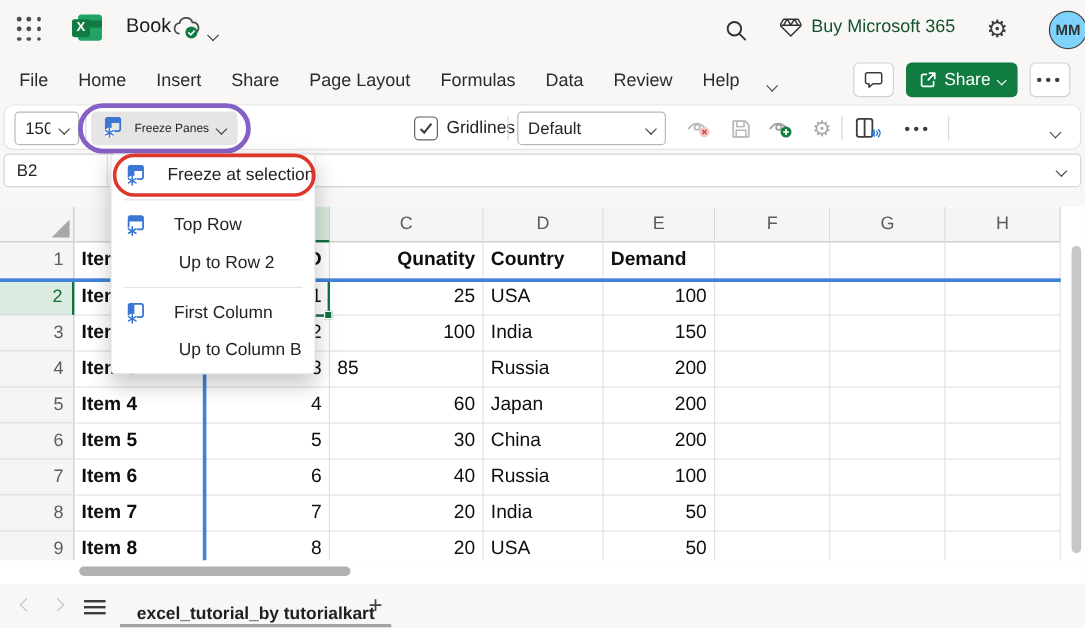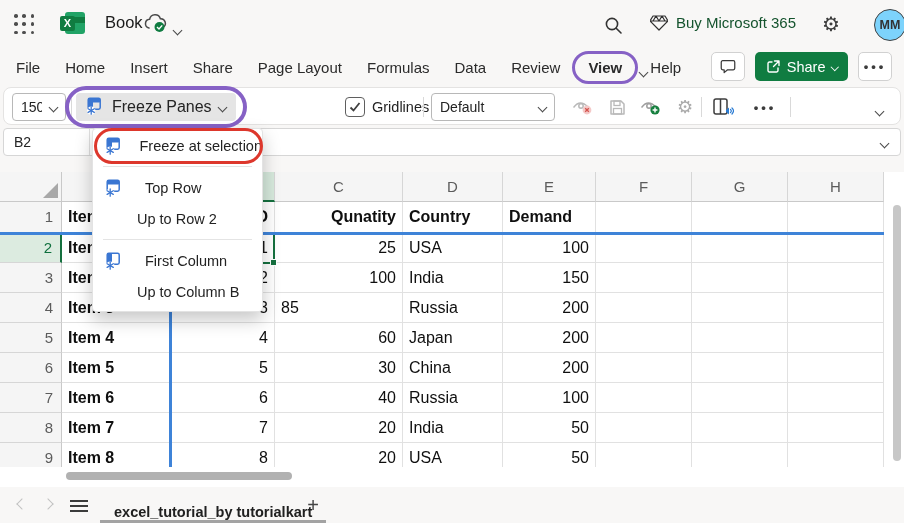--- a/index.html
+++ b/index.html
@@ -47,21 +47,21 @@
   .dots { letter-spacing:3px; font-size:13px; color:#3c3c3c; font-weight:bold; }
 
   
   #ribbon { position:absolute; top:87px; left:3px; width:898px; height:38px; background:#fff;
     border:1px solid #e4e3e2; border-radius:8px; }
   .rb-item { position:absolute; top:5px; height:28px; display:flex; align-items:center; }
   .combo { background:#fff; border:1px solid #b8b8b8; border-radius:4px; height:28px; display:flex;
     align-items:center; justify-content:space-between; padding:0 8px; font-size:14px; color:#242424; cursor:pointer; gap:8px; }
   .vdiv { position:absolute; top:9px; width:1px; height:20px; background:#d9d9d9; }
   .freeze-btn { position:absolute; left:72px; top:5px; height:28px; background:#e5e5e5; border-radius:4px;
-    display:flex; align-items:center; gap:7px; padding:0 10px; font-size:16px; cursor:pointer;justify-content:space-between; }
+    display:flex; align-items:center; gap:7px; padding:0 10px; font-size:10px; cursor:pointer;justify-content:space-between; }
   .freeze-ring { position:absolute; left:-11px; top:-7px; right:-11px; bottom:-7px;
     border:4px solid #8661c5; border-radius:22px; pointer-events:none; z-index:6; }
   .chk-group { display:flex; align-items:center; gap:7px; cursor:pointer; }
   .chk-box { width:20px; height:20px; border:1.5px solid #5f5f5f; border-radius:4px; background:#fff;
     display:flex; align-items:center; justify-content:center; }
   .chk-label { font-size:14.5px; color:#242424; }
   .rb-ic { width:26px; height:26px; display:flex; align-items:center; justify-content:center; cursor:pointer; }
   .gear-gray { font-size:18px; color:#ababab; }
 
   
@@ -112,21 +112,21 @@
     border-bottom:3px solid #a3a3a3; cursor:pointer; }
   .add-sheet { position:absolute; left:300px; top:5px; width:26px; height:26px; font-size:20px; color:#444;
     display:flex; align-items:center; justify-content:center; cursor:pointer; }
 
   
   #context-menu { position:absolute; left:92px; top:128px; width:171px; background:#fff; z-index:30;
     border:1px solid #e3e3e3; border-radius:4px; box-shadow:0 8px 18px rgba(0,0,0,.22); padding:1px 0 4px 0; }
   .menu-item { position:relative; height:31px; display:flex; align-items:center; cursor:pointer; }
   .menu-item .ic { width:26px; margin-left:12px; display:flex; align-items:center; }
   .menu-item .lbl { font-size:14.5px; color:#232323; margin-left:14px; white-space:nowrap; }
-  .menu-item.no-icon .lbl { margin-left:44px; }
+  .menu-item.no-icon .lbl { margin-left:56px; }
   .menu-sep { height:1px; background:#e4e4e4; margin:5px 10px; }
   .red-ring { position:absolute; left:1px; top:-2px; right:-1px; height:36px;
     border:3.5px solid #dd372c; border-radius:19px; pointer-events:none; z-index:40; }
 </style>
 </head>
 <body>
 
 <div id="titlebar">
   <div class="waffle">
     <i></i>
@@ -172,21 +172,20 @@
 <div id="menubar">
   <div id="menubar-items">
       <span class="mitem">File</span>
       <span class="mitem">Home</span>
       <span class="mitem">Insert</span>
       <span class="mitem">Share</span>
       <span class="mitem">Page Layout</span>
       <span class="mitem">Formulas</span>
       <span class="mitem">Data</span>
       <span class="mitem">Review</span>
-      <span class="mitem active">View</span>
       <span class="mitem">Help</span>
     </div>
   <span class="abs" style="left:640px; top:14px;"><span class="chev"></span></span>
   <div class="mb-right">
     <div class="pill-btn" style="width:34px;">
       <svg width="18" height="17" viewBox="0 0 18 17">
           <path d="M3 2 h12 a1.6 1.6 0 0 1 1.6 1.6 v7 a1.6 1.6 0 0 1 -1.6 1.6 h-6.5 l-3.8 3.2 v-3.2 h-1.7 a1.6 1.6 0 0 1 -1.6-1.6 v-7 a1.6 1.6 0 0 1 1.6-1.6 z" fill="none" stroke="#3a3a3a" stroke-width="1.4" stroke-linejoin="round"></path>
         </svg>
     </div>
     <div class="share-btn">

